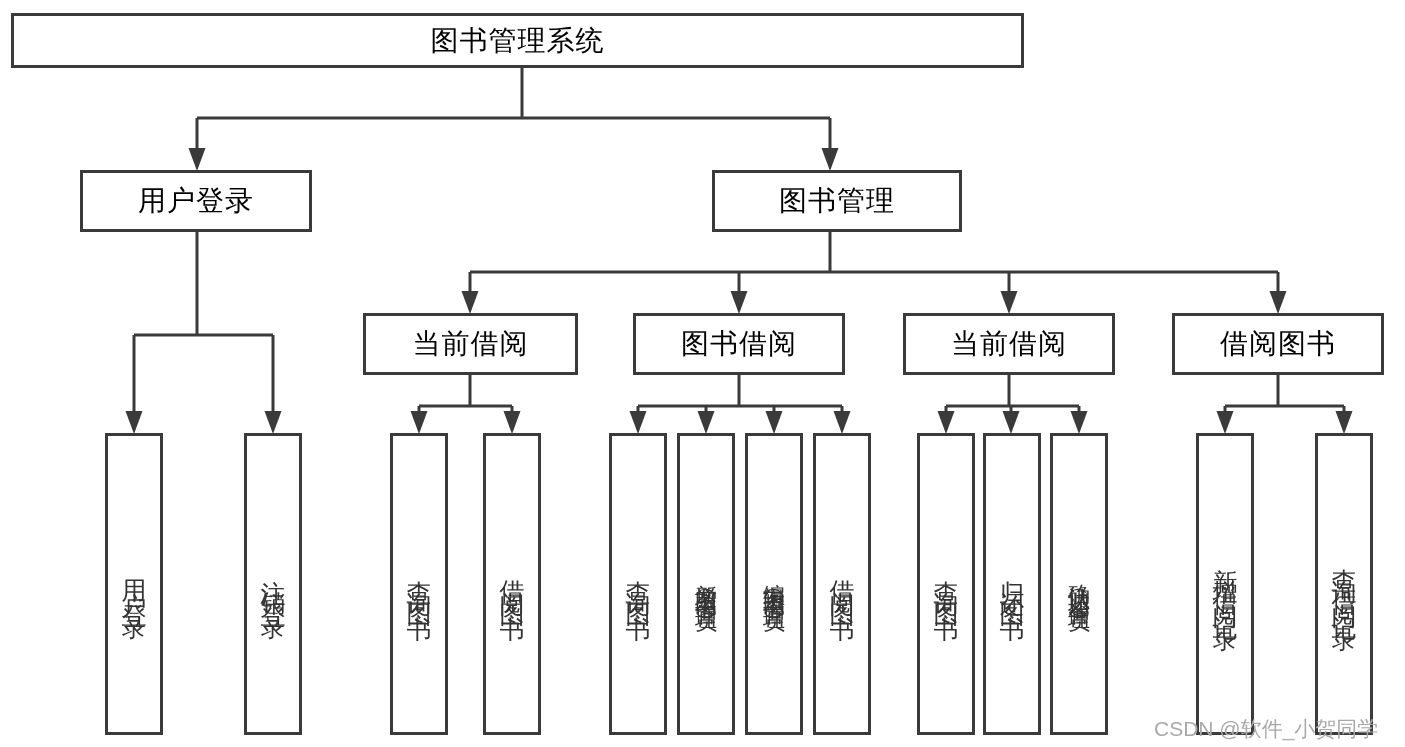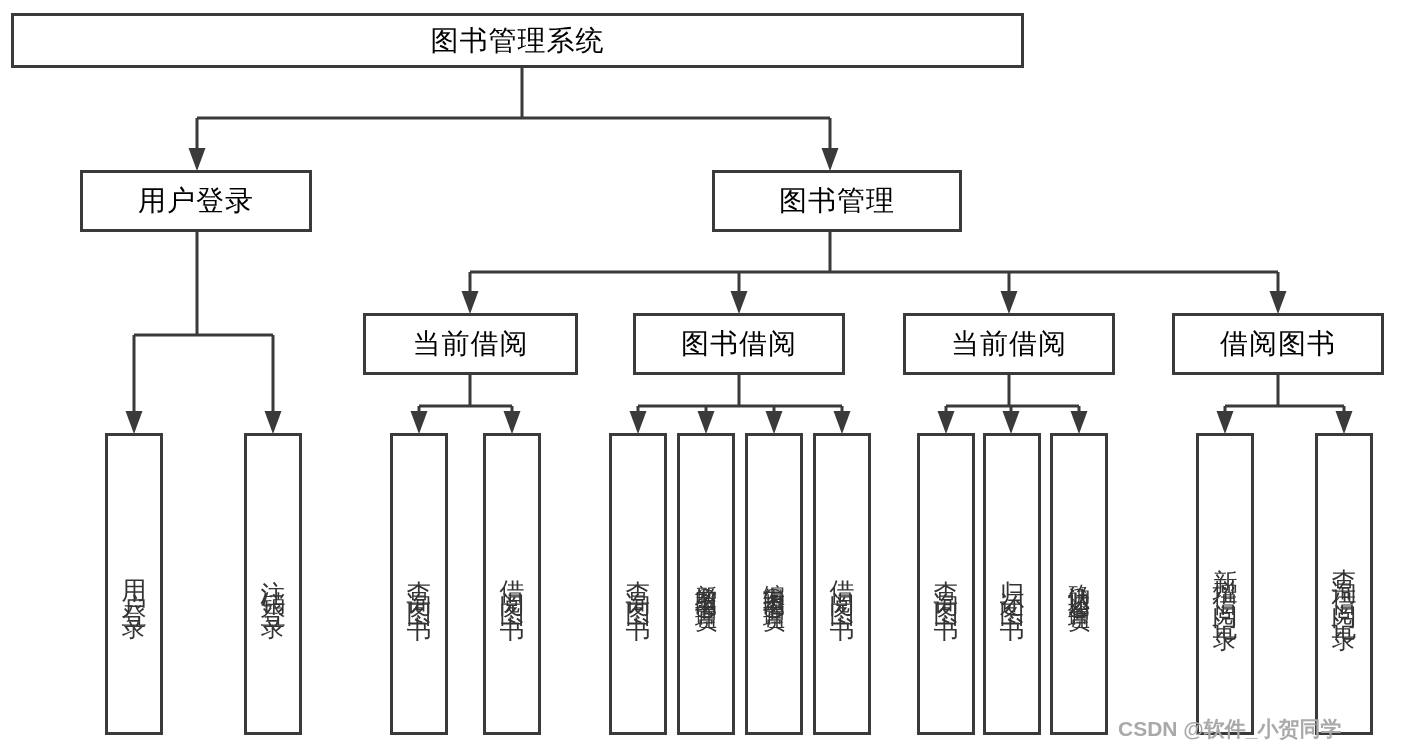--- a/index.html
+++ b/index.html
@@ -49,28 +49,27 @@
     color: #333333;
     letter-spacing: 12px;
     line-height: 1;
   }
   .node--leaf.leaf--long span {
     font-size: 22px;
     letter-spacing: 4px;
   }
   .watermark {
     position: absolute;
-    left: 1118px;
+    left: 1154px;
     top: 715px;
     width: 236px;
     font-size: 21px;
     color: #a9a9a9;
     white-space: nowrap;
     z-index: 3;
-    font-weight: bold;
   }
 </style>
 </head>
 <body>
 
 <div class="stage">
 
   <svg class="connectors" width="1405" height="747" viewBox="0 0 1405 747">
     <defs>
       <polygon id="ah" points="-8.5,-23 8.5,-23 0,0" fill="#3a3a3a"></polygon>

